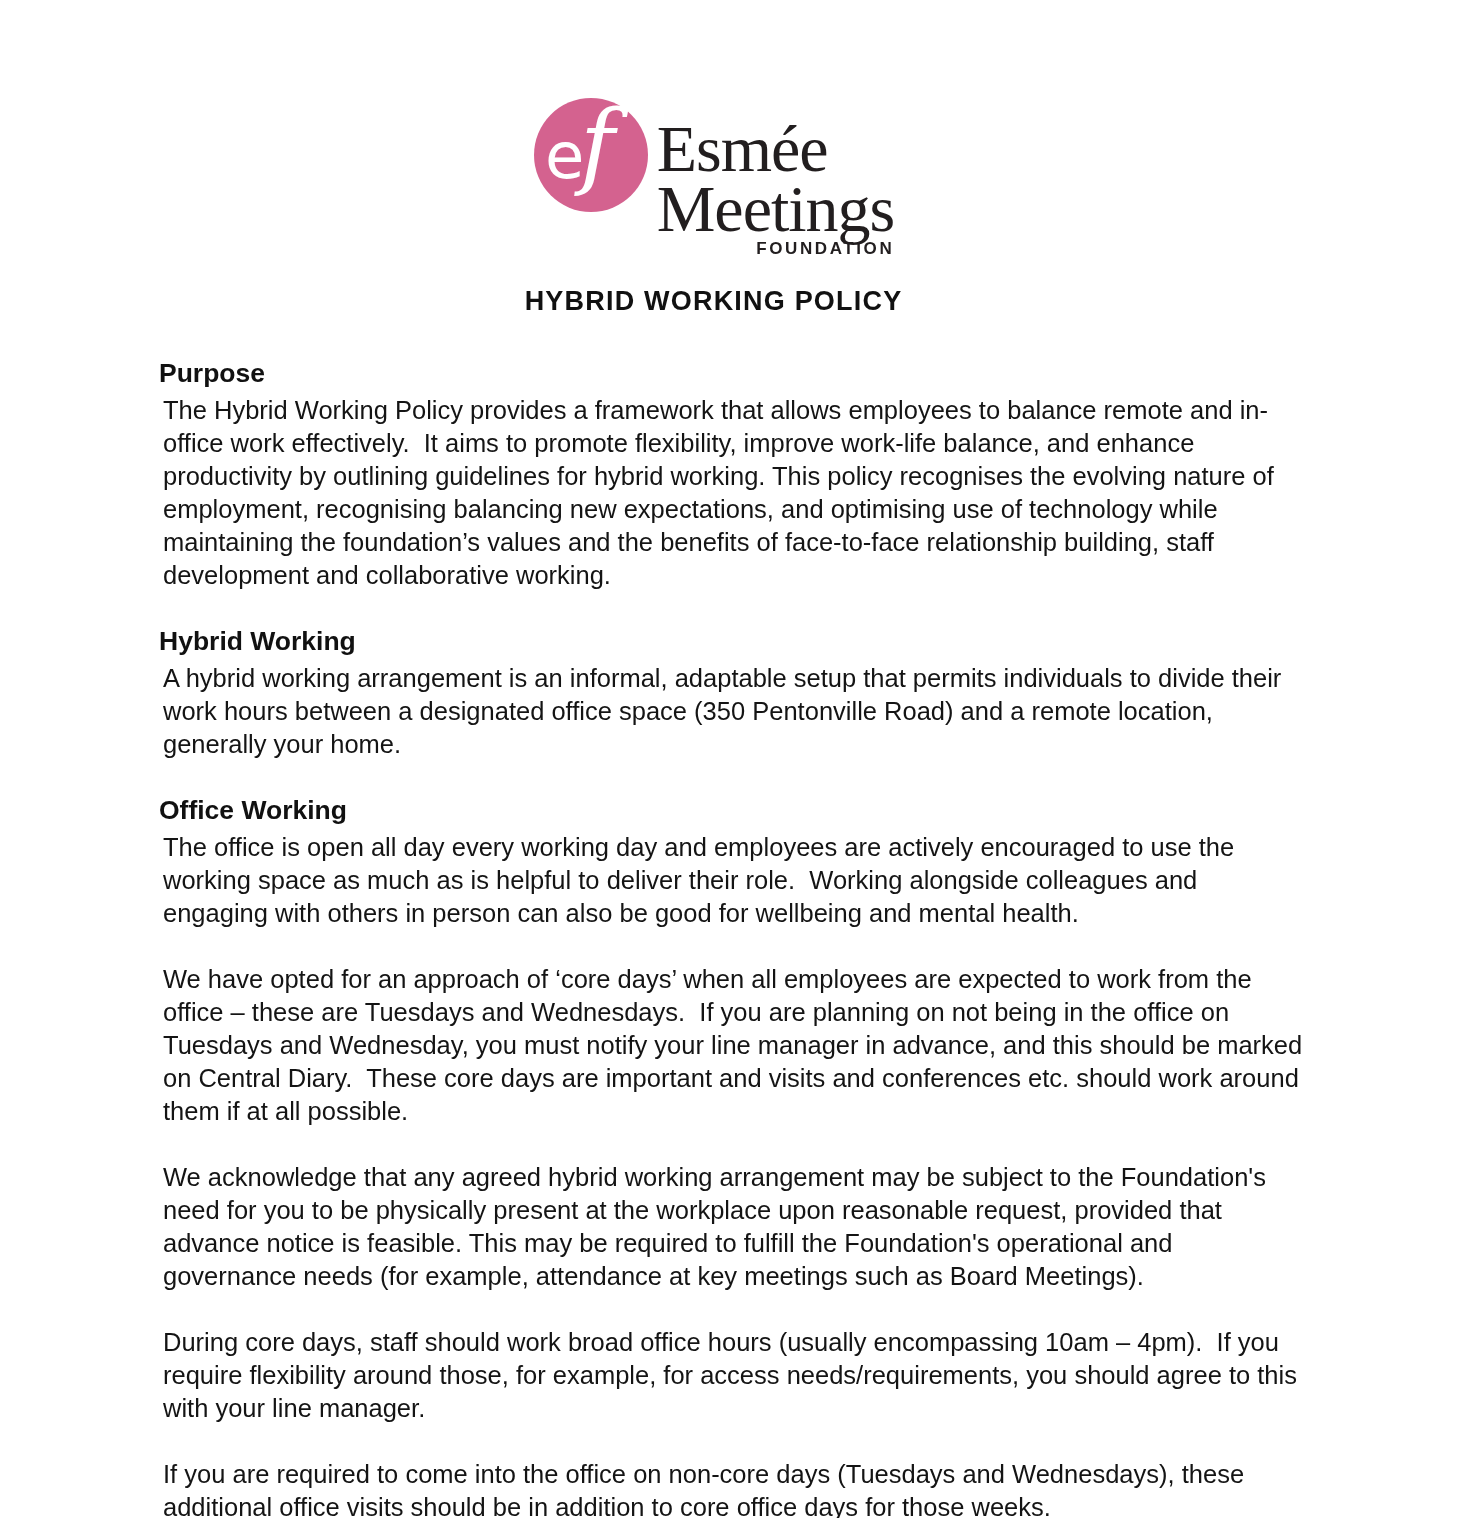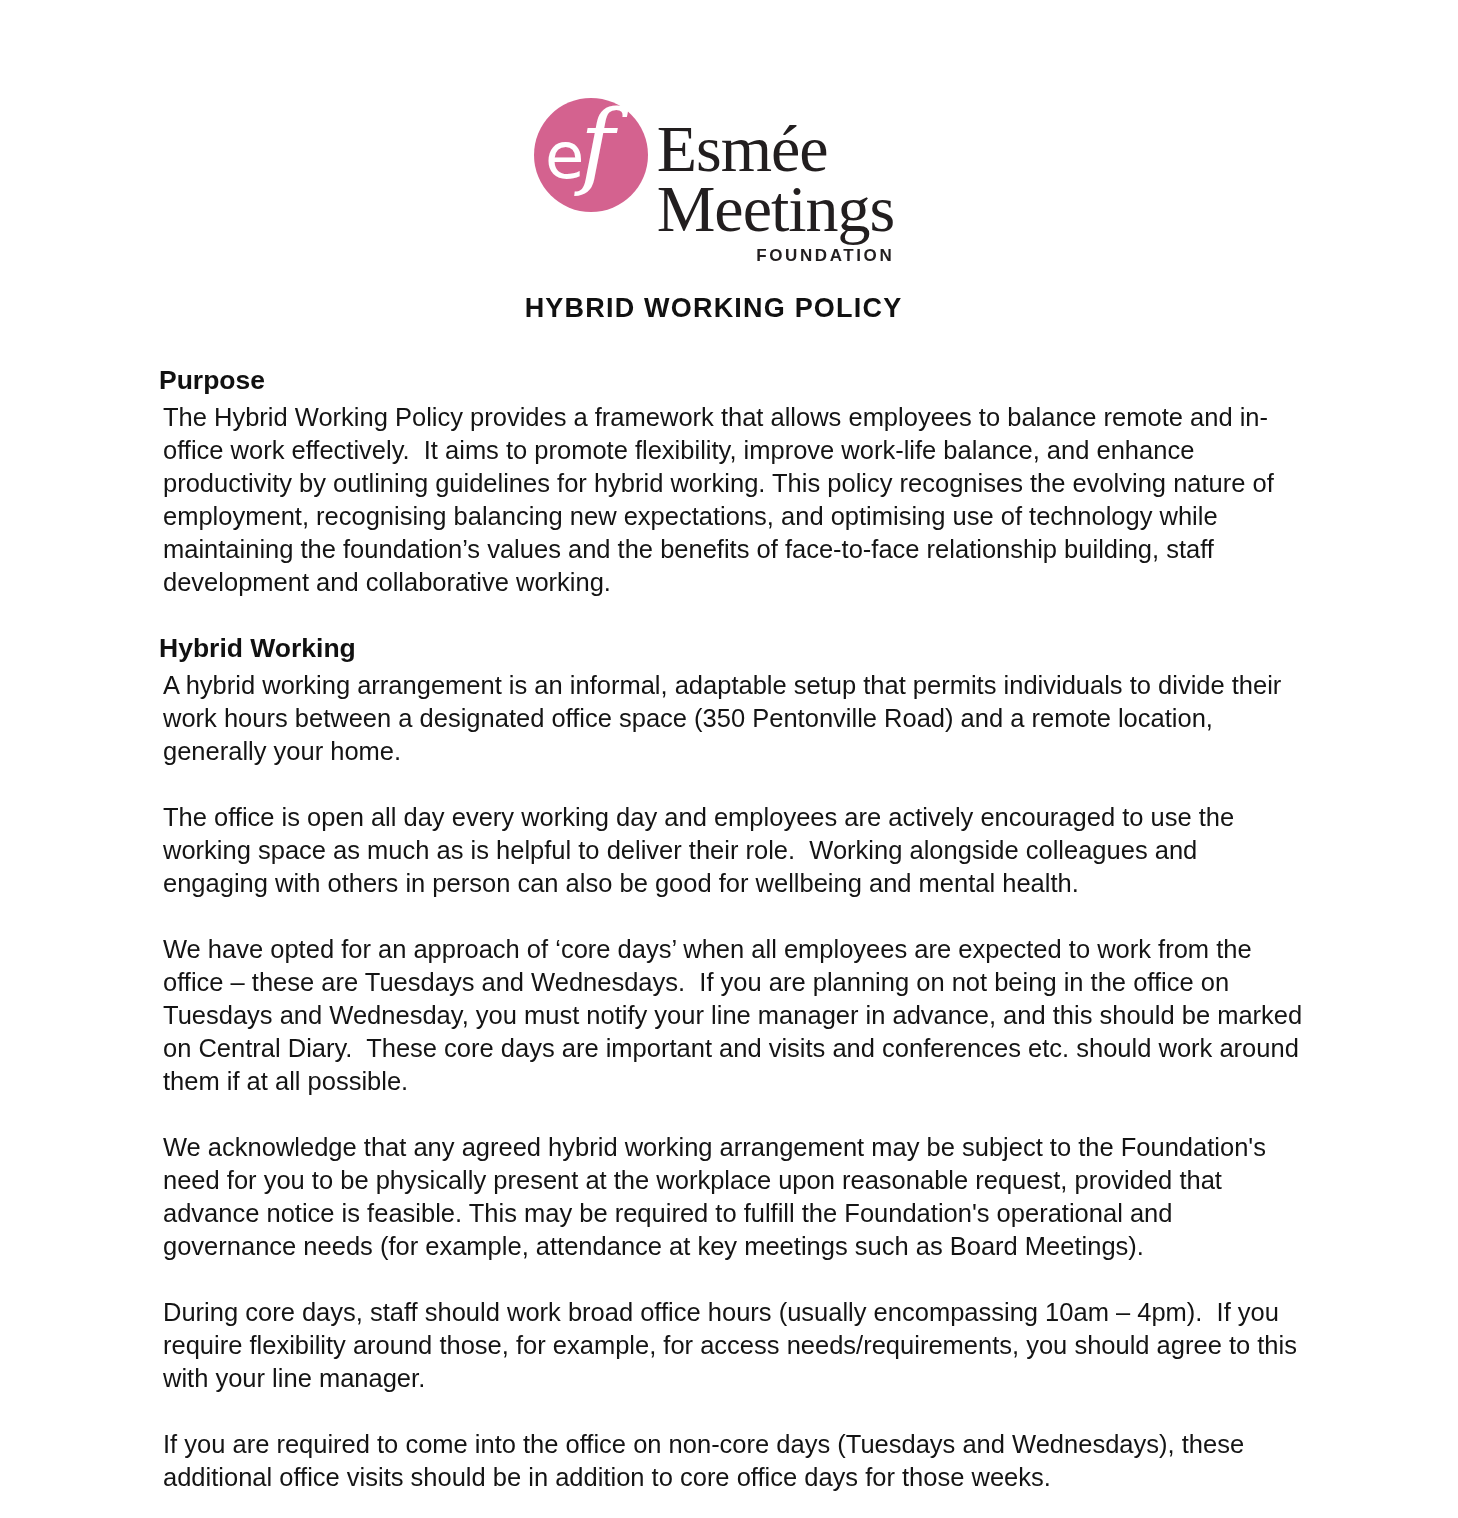--- a/index.html
+++ b/index.html
@@ -41,21 +41,20 @@
     line-height: 60px;
     letter-spacing: -1px;
     white-space: nowrap;
   }
   .logo-sub {
     font-family: "Liberation Sans", sans-serif;
     font-size: 17px;
     font-weight: bold;
     letter-spacing: 2.6px;
     text-align: right;
-    margin-top: 7px;
     color: #221e1f;
   }
   
   .doc-title {
     margin: 27px 0 8px 0;
     text-align: center;
     font-size: 27px;
     font-weight: bold;
     letter-spacing: 1.2px;
     color: #111111;
@@ -109,20 +108,21 @@
       <h2>Purpose</h2>
       <p>The Hybrid Working Policy provides a framework that allows employees to balance remote and in-office work effectively.  It aims to promote flexibility, improve work-life balance, and enhance productivity by outlining guidelines for hybrid working. This policy recognises the evolving nature of employment, recognising balancing new expectations, and optimising use of technology while maintaining the foundation’s values and the benefits of face-to-face relationship building, staff development and collaborative working.</p>
     </section>
 
     <section class="doc-section">
       <h2>Hybrid Working</h2>
       <p>A hybrid working arrangement is an informal, adaptable setup that permits individuals to divide their work hours between a designated office space (350 Pentonville Road) and a remote location, generally your home.</p>
     </section>
 
     <section class="doc-section">
+      <h2>Office Working</h2>
       <p>The office is open all day every working day and employees are actively encouraged to use the working space as much as is helpful to deliver their role.  Working alongside colleagues and engaging with others in person can also be good for wellbeing and mental health.</p>
       <p>We have opted for an approach of ‘core days’ when all employees are expected to work from the office – these are Tuesdays and Wednesdays.  If you are planning on not being in the office on Tuesdays and Wednesday, you must notify your line manager in advance, and this should be marked on Central Diary.  These core days are important and visits and conferences etc. should work around them if at all possible.</p>
       <p>We acknowledge that any agreed hybrid working arrangement may be subject to the Foundation's need for you to be physically present at the workplace upon reasonable request, provided that advance notice is feasible. This may be required to fulfill the Foundation's operational and governance needs (for example, attendance at key meetings such as Board Meetings).</p>
       <p>During core days, staff should work broad office hours (usually encompassing 10am – 4pm).  If you require flexibility around those, for example, for access needs/requirements, you should agree to this with your line manager.</p>
       <p>If you are required to come into the office on non-core days (Tuesdays and Wednesdays), these additional office visits should be in addition to core office days for those weeks.</p>
     </section>
 
   </main>
 
 </div>

